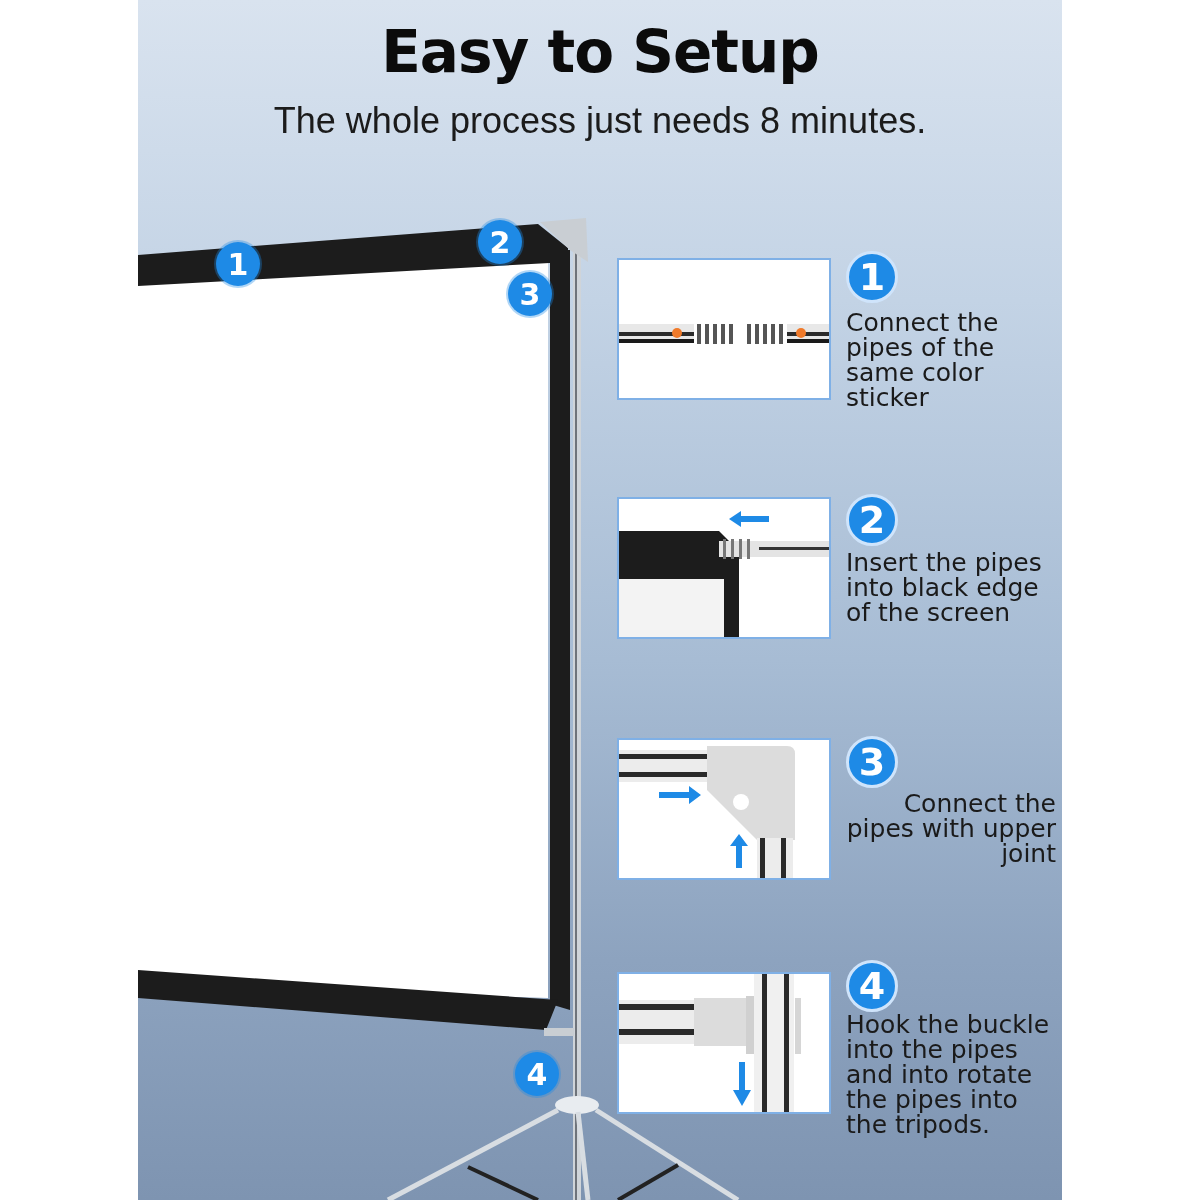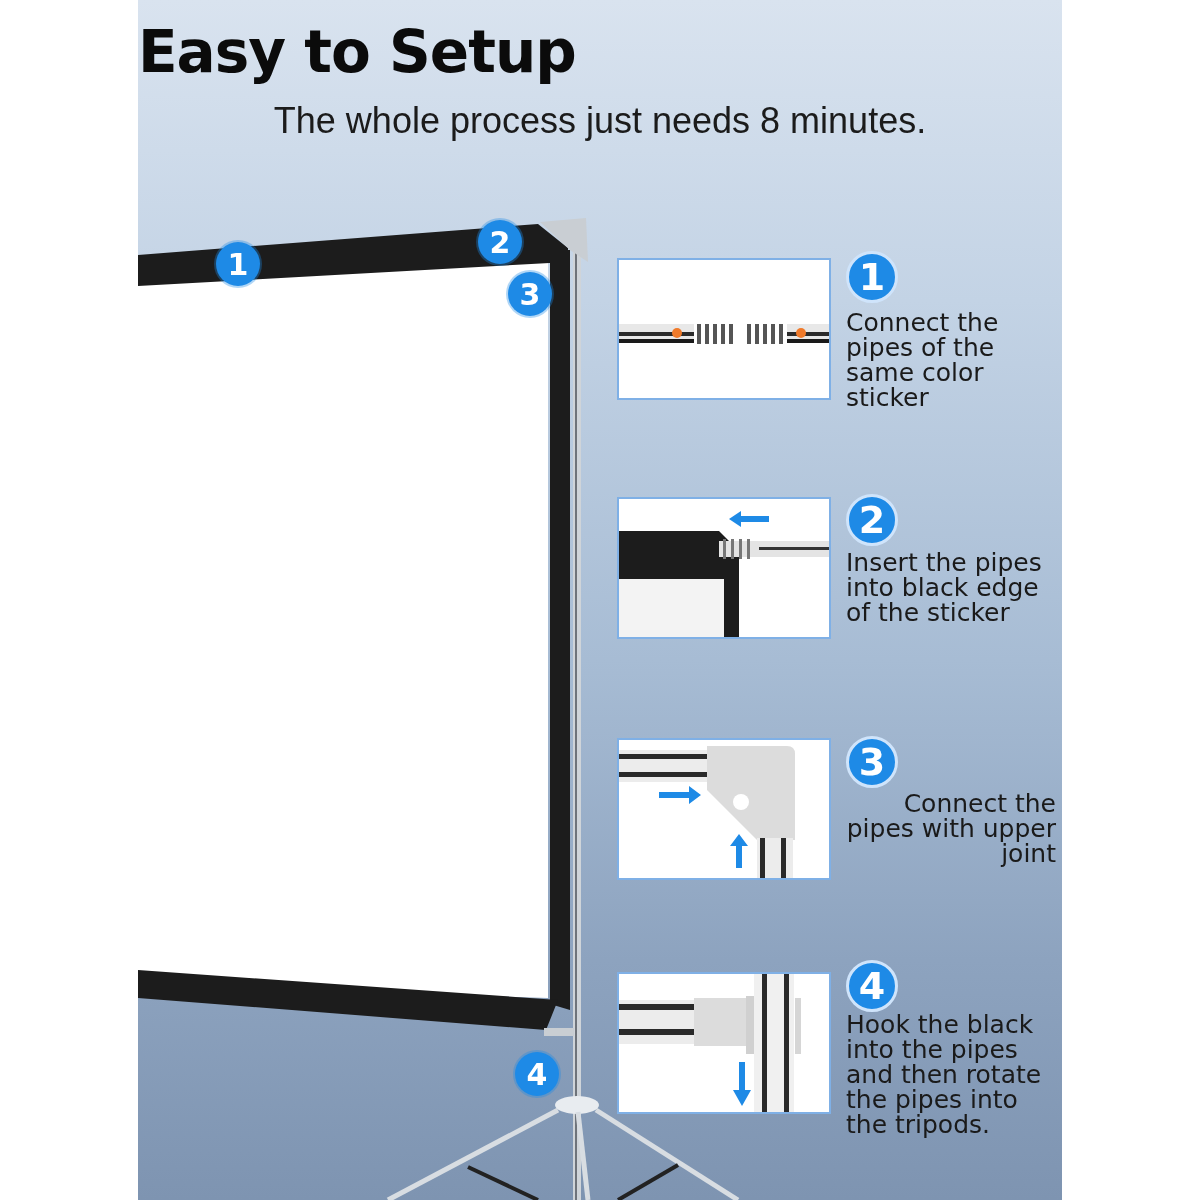--- a/index.html
+++ b/index.html
@@ -1,20 +1,20 @@
 <!DOCTYPE html>
 <html><head>
 <meta charset="utf-8">
 <style>
   html, body { margin:0; padding:0; }
   body { width:1200px; height:1200px; background:#ffffff; position:relative; overflow:hidden;
          font-family:"Liberation Sans", sans-serif; }
   .panel { position:absolute; left:138px; top:0; width:924px; height:1200px;
            background:linear-gradient(180deg,#d9e3ef 0%,#c3d3e5 25%,#a7bcd4 55%,#8da3bf 80%,#7e94b1 100%); overflow:hidden; }
-  .title { position:absolute; left:0; width:924px; top:18px; 
+  .title { position:absolute; left:0; width:924px; top:18px; text-align:center;
            font-family:"DejaVu Sans", sans-serif; font-weight:bold; font-size:58px; color:#0b0b0b; letter-spacing:-1px; }
   .subtitle { position:absolute; left:0; width:924px; top:100px; text-align:center;
            font-family:"Liberation Sans", sans-serif; font-size:36px; color:#1b1b1b; }
 
   
   .scene { position:absolute; left:0; top:0; width:924px; height:1200px; }
 
   .badge { position:absolute; width:44px; height:44px; border-radius:50%; background:#1e8ae6;
            color:#fff; font-family:"DejaVu Sans", sans-serif; font-weight:bold; font-size:30px;
            display:flex; align-items:center; justify-content:center; box-shadow:0 0 0 2px rgba(30,138,230,0.35); }
@@ -105,21 +105,21 @@
       <g fill="#777">
           <rect x="104" y="40" width="3" height="20"></rect>
           <rect x="112" y="40" width="3" height="20"></rect>
           <rect x="120" y="40" width="3" height="20"></rect>
           <rect x="128" y="40" width="3" height="20"></rect>
         </g>
       <polygon points="110,20 122,12 122,17 150,17 150,23 122,23 122,28" fill="#1e8ae6"></polygon>
     </svg>
   </div>
   <div class="step-num" style="top:494px;">2</div>
-  <div class="step-text" style="top:550px;">Insert the pipes into black edge of the sticker</div>
+  <div class="step-text" style="top:550px;">Insert the pipes into black edge of the screen</div>
 
   <div class="step-box" style="top:738px;">
     <svg width="210" height="138" viewBox="0 0 210 138">
       <rect x="0" y="10" width="90" height="32" fill="#ececec"></rect>
       <rect x="0" y="14" width="90" height="5" fill="#2a2a2a"></rect>
       <rect x="0" y="32" width="90" height="5" fill="#2a2a2a"></rect>
       <path d="M88,6 L168,6 Q176,6 176,14 L176,100 L138,100 L88,50 Z" fill="#dcdcdc"></path>
       <circle cx="122" cy="62" r="8" fill="#ffffff"></circle>
       <rect x="138" y="98" width="36" height="40" fill="#ececec"></rect>
       <rect x="141" y="98" width="5" height="40" fill="#2a2a2a"></rect>
@@ -139,15 +139,15 @@
       <rect x="75" y="24" width="58" height="48" fill="#dcdcdc"></rect>
       <rect x="127" y="22" width="8" height="58" fill="#d0d0d0"></rect>
       <rect x="135" y="0" width="40" height="138" fill="#f0f0f0"></rect>
       <rect x="143" y="0" width="5" height="138" fill="#2a2a2a"></rect>
       <rect x="165" y="0" width="5" height="138" fill="#2a2a2a"></rect>
       <rect x="176" y="24" width="6" height="56" fill="#d6d6d6"></rect>
       <polygon points="120,88 126,88 126,116 132,116 123,132 114,116 120,116" fill="#1e8ae6"></polygon>
     </svg>
   </div>
   <div class="step-num" style="top:960px;">4</div>
-  <div class="step-text" style="top:1012px;">Hook the black into the pipes and then rotate the pipes into the tripods.</div>
+  <div class="step-text" style="top:1012px;">Hook the buckle into the pipes and into rotate the pipes into the tripods.</div>
 
 </div>
 
 </body></html>

